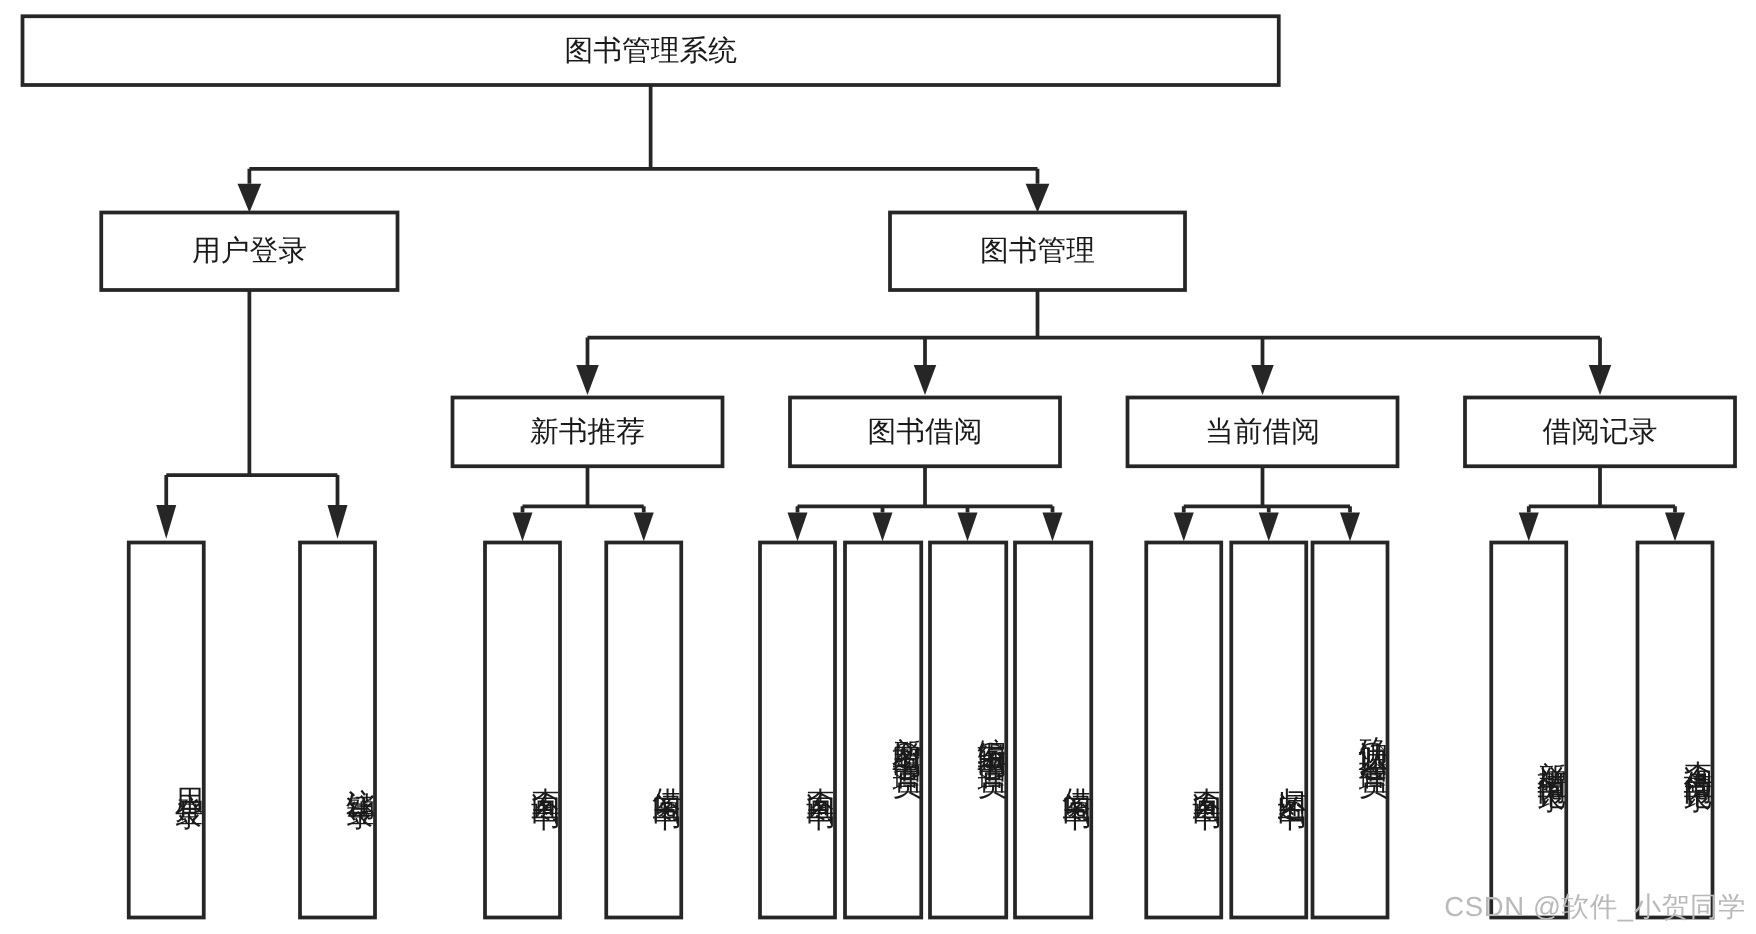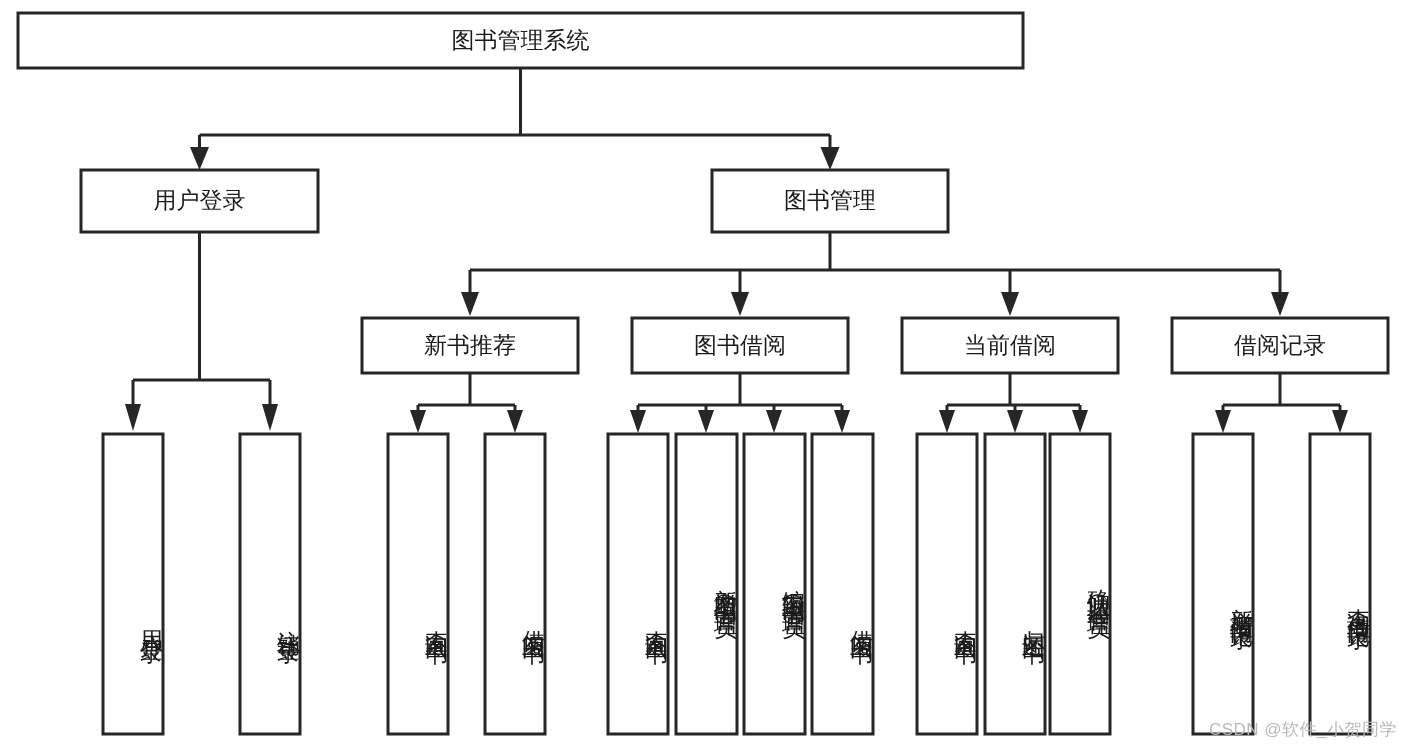--- a/index.html
+++ b/index.html
@@ -26,21 +26,21 @@
     letter-spacing:4px;
     line-height:1;
     display:flex;
     align-items:flex-start;
     justify-content:center;
     white-space:nowrap;
     pointer-events:none;
   }
   #watermark{
     position:absolute;right:8px;bottom:6px;
-    font-size:17px;color:#b9b9b9;letter-spacing:0.5px;
+    font-size:22px;color:#b9b9b9;letter-spacing:0.5px;
     font-family:"Liberation Sans","DejaVu Sans",sans-serif;
     user-select:none;
   }
 </style>
 </head>
 <body>
 
 <div id="diagram-root">
 
   <svg id="flow" viewBox="0 0 1405 747">

